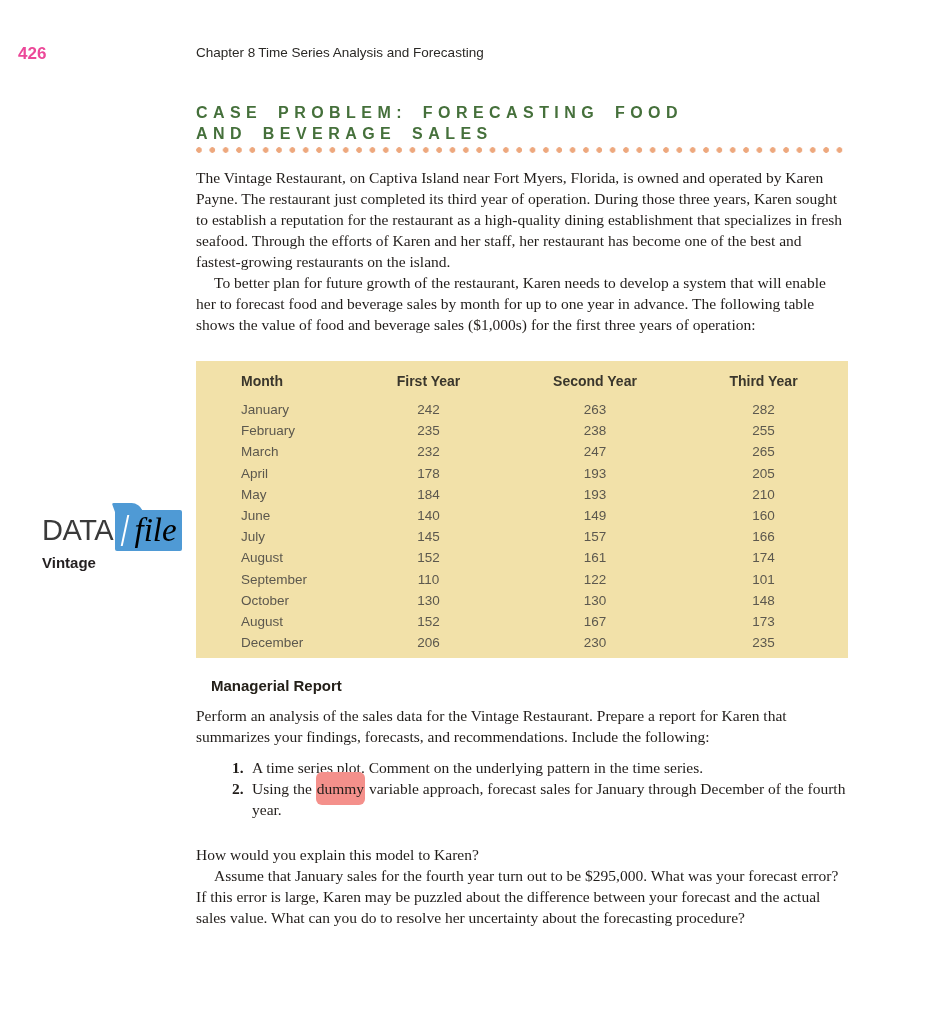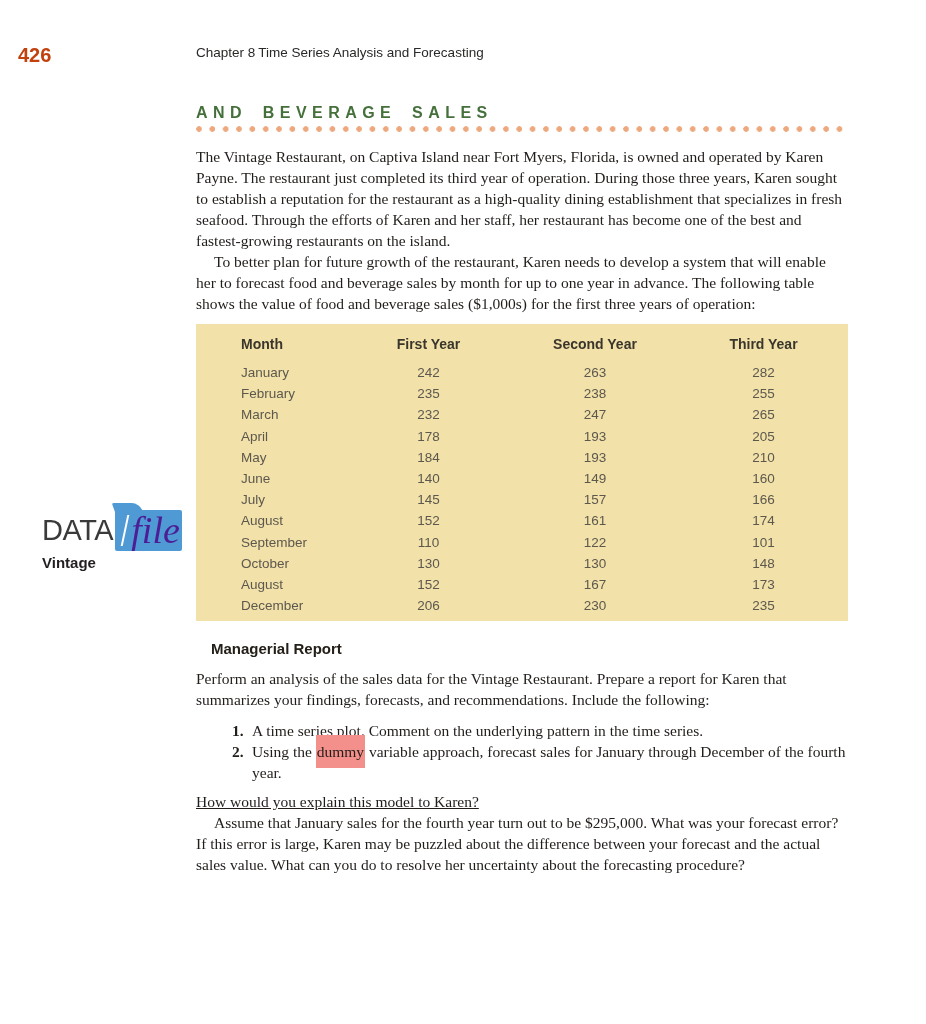--- a/index.html
+++ b/index.html
@@ -13,21 +13,21 @@
     --blue: #4F9AD5;
   }
   * { margin:0; padding:0; box-sizing:border-box; }
   html,body { background:#fff; }
   .page {
     position:relative; width:926px; height:1024px; background:#fff;
     overflow:hidden; font-family:"Liberation Serif", serif; color:var(--ink);
   }
   
   .runhead { position:absolute; top:44px; left:0; width:926px; font-family:"Liberation Sans", sans-serif; }
-  .pageno { position:absolute; left:18px; top:0; font-weight:bold; font-size:20px; color:#c2410c; }
+  .pageno { position:absolute; left:18px; top:0; font-weight:bold; font-size:17px; color:#ec4899; }
   .chapline { position:absolute; left:196px; top:1px; font-size:13.5px; color:#2B2926; }
   .chapline .chlabel { margin-right:3px; }
 
   
   .content { position:absolute; left:196px; top:102px; width:652px; }
 
   .case-title {
     font-family:"Liberation Sans", sans-serif; font-weight:bold;
     font-size:16px; line-height:21px; color:var(--green);
     letter-spacing:0.34em; word-spacing:6px;
@@ -36,59 +36,59 @@
     margin-top:3px; height:6px; width:100%;
     background-image: radial-gradient(circle at 3px 3px, var(--dot) 2.5px, transparent 3.1px);
     background-size:13.35px 6px; background-repeat:repeat-x;
   }
   .body-text { font-size:15.5px; line-height:21px; color:var(--ink); }
   .p1 { margin-top:14px; }
   .indent { text-indent:18px; }
 
   
   .sales-table {
-    margin-top:10px; width:652px; background:var(--tan);
+    margin-top:26px; width:652px; background:var(--tan);
     padding:10px 0 5px 0;
     font-family:"Liberation Sans", sans-serif; font-size:13.5px;
   }
   .trow { display:grid; grid-template-columns:150px 165px 168px 169px; line-height:21.2px; }
   .thead { line-height:20px; margin-bottom:8px; font-weight:bold; color:var(--tbl-head); font-size:14px; }
   .tcell { color:var(--tbl-text); }
   .thead .tcell { color:var(--tbl-head); }
   .tmonth { padding-left:45px; text-align:left; }
   .tnum { text-align:center; }
 
   
   .mr-heading { margin-top:18px; font-family:"Liberation Sans", sans-serif; font-weight:bold; font-size:15px; line-height:20px; color:#242019;margin-left:15px; }
   .mr-intro { margin-top:9px; }
   .report-list { margin-top:10px; margin-left:36px; }
   .list-item { display:flex; }
   .item-num { width:20px; font-weight:bold; flex:0 0 20px; }
   .item-text { flex:1; }
-  .hl { background:var(--hl); padding:8px 1px; }
-  .question { margin-top:8px;text-decoration:underline; }
+  .hl { background:var(--hl); padding:8px 1px;border-radius:6px; }
+  .question { margin-top:24px; }
 
   
   .logo { position:absolute; left:42px; top:503px; width:146px; }
   .logo-row { display:flex; align-items:center; }
   .logo-data {
     font-family:"Liberation Sans", sans-serif; font-size:29px; font-weight:400;
     color:#3A3A3A; letter-spacing:-0.5px; line-height:1; margin-right:2px; margin-top:6px;
   }
   .folder { position:relative; width:67px; height:41px; background:var(--blue); border-radius:2px; margin-top:7px; }
   .folder::before {
     content:""; position:absolute; top:-7px; left:0; width:28px; height:9px;
     background:var(--blue); border-radius:2px 8px 0 0;
     transform:skewX(20deg); transform-origin:bottom left;
   }
   .file-line { position:absolute; left:9px; top:5px; bottom:5px; width:2px; background:#fff; transform:skewX(-12deg); }
   .logo-file {
     position:absolute; left:14px; top:-2px; width:53px; text-align:center;
     font-family:"Liberation Serif", serif; font-style:italic;
-    font-size:38px; color:#4c1d95; line-height:44px;
+    font-size:33px; color:#000000; line-height:44px;
   }
   .logo-name {
     margin-top:3px; text-align:left;
     font-family:"Liberation Sans", sans-serif; font-weight:bold; font-size:15px; color:#231F20;
   }
 </style>
 </head>
 <body>
 
 <div class="page">
@@ -107,20 +107,21 @@
         <span class="file-line"></span>
         <span class="logo-file">file</span>
       </span>
     </div>
     <div class="logo-name">Vintage</div>
   </div>
 
   <div class="content">
 
     <div class="case-title">
+      <div>CASE PROBLEM: FORECASTING FOOD</div>
       <div>AND BEVERAGE SALES</div>
     </div>
     <div class="dots"></div>
 
     <p class="body-text p1">The Vintage Restaurant, on Captiva Island near Fort Myers, Florida, is owned and operated by Karen Payne. The restaurant just completed its third year of operation. During those three years, Karen sought to establish a reputation for the restaurant as a high-quality dining establishment that specializes in fresh seafood. Through the efforts of Karen and her staff, her restaurant has become one of the best and fastest-growing restaurants on the island.</p>
     <p class="body-text indent">To better plan for future growth of the restaurant, Karen needs to develop a system that will enable her to forecast food and beverage sales by month for up to one year in advance. The following table shows the value of food and beverage sales ($1,000s) for the first three years of operation:</p>
 
     <div class="sales-table">
       <div class="trow thead">
         <div class="tcell tmonth">Month</div>

